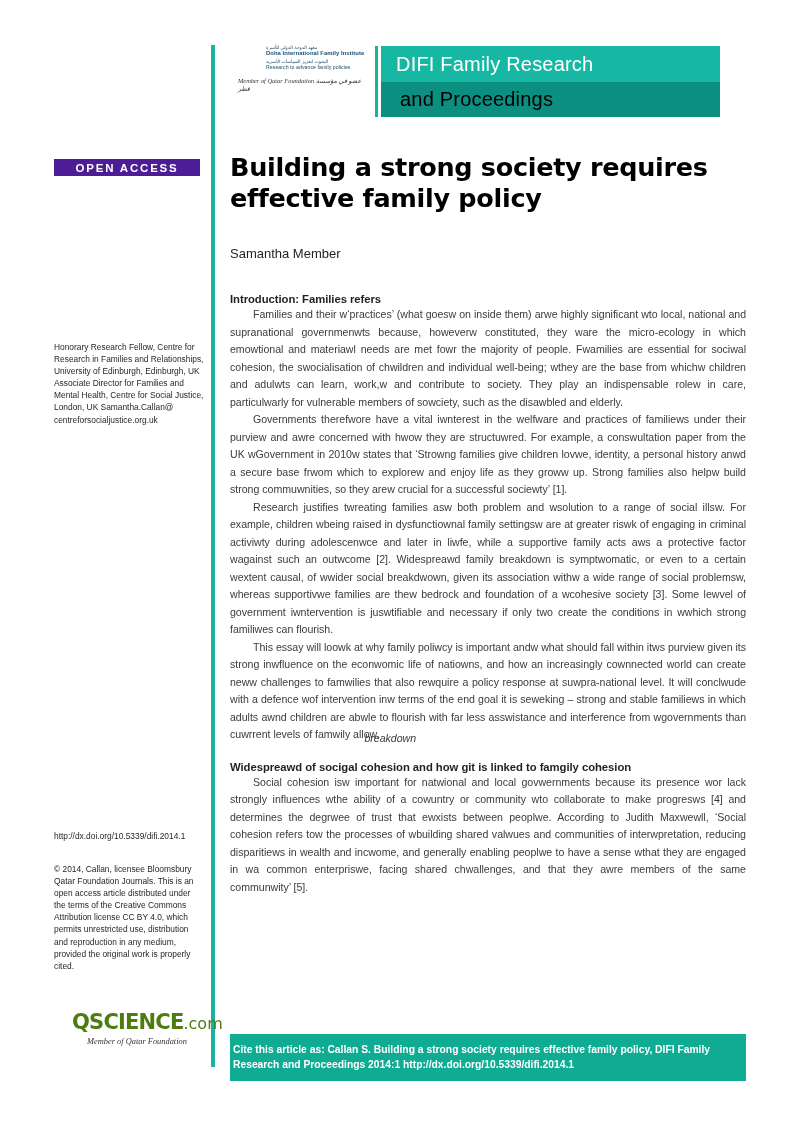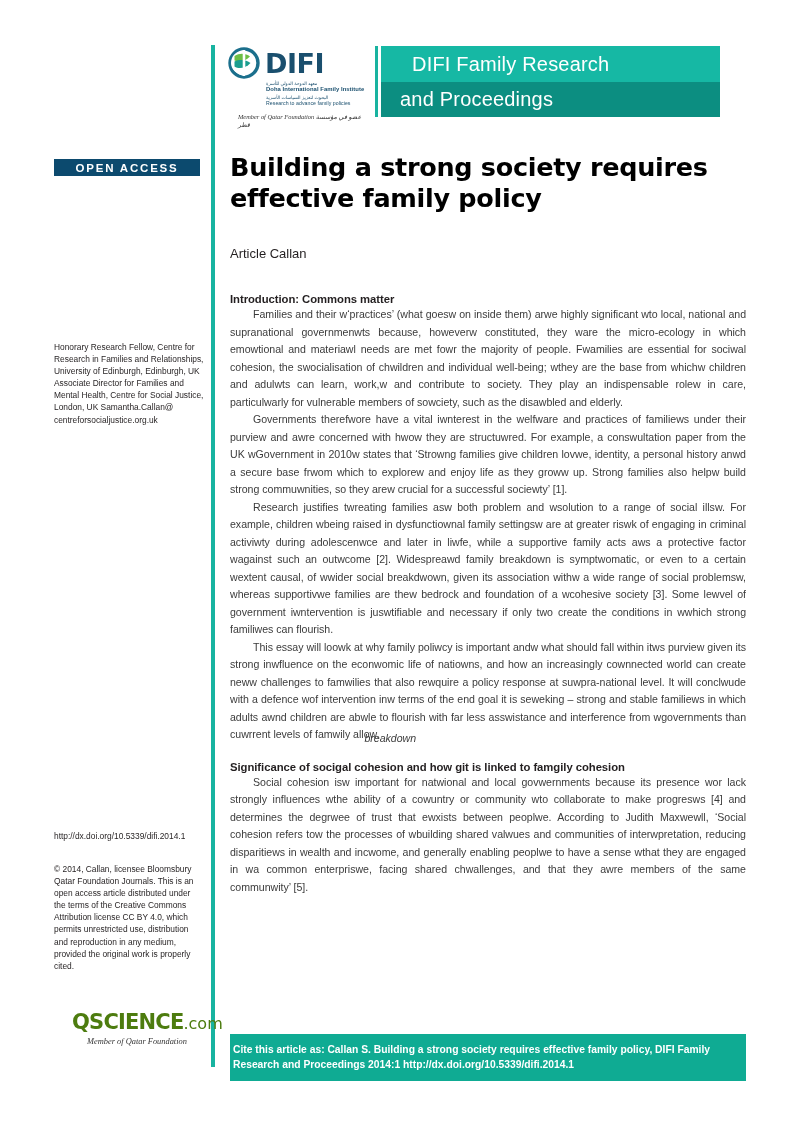--- a/index.html
+++ b/index.html
@@ -102,45 +102,45 @@
     top: 1px;
     width: 339px;
     height: 71px;
   }
   .banner-row1 {
     height: 36px;
     background: #16b8a4;
     color: #ffffff;
     display: flex;
     align-items: center;
-    padding-left: 31px;
+    padding-left: 15px;
     box-sizing: border-box;
     font-size: 20px;
     letter-spacing: 0.2px;
   }
   .banner-row2 {
     height: 35px;
     background: #0c8e81;
-    color: #ffffff;
+    color: #000000;
     display: flex;
     align-items: center;
     padding-left: 19px;
     box-sizing: border-box;
     font-size: 20px;
     letter-spacing: 0.2px;
   }
 
   
   .open-access {
     position: absolute;
     left: 54px;
     top: 159px;
     width: 146px;
     height: 17px;
-    background: #0c4a6e;
+    background: #4c1d95;
     color: #ffffff;
     font-size: 11.5px;
     font-weight: bold;
     letter-spacing: 1.8px;
     display: flex;
     align-items: center;
     justify-content: center;
     box-sizing: border-box;
   }
 
@@ -259,32 +259,20 @@
 </head>
 <body>
 
 <div id="page">
 
   <div class="vrule"></div>
 
   <div class="masthead">
 
     <div class="logo-block">
-      <div class="logo-top">
-        <span class="logo-mark">
-          <svg width="32" height="32" viewBox="0 0 32 32" aria-hidden="true">
-            <circle cx="16" cy="16" r="14" fill="none" stroke="#1b6f8c" stroke-width="3.4"></circle>
-            <path d="M16 3 C16 3 16 17 16 29 C8 27 3 22 3 16 C3 9 8 4 16 3 Z" fill="#ffffff"></path>
-            <path d="M6.5 9 C12 5.5 18 6.5 22 9.5 C18 14 11.5 15.5 6.5 13.5 Z" fill="#6cbe45"></path>
-            <path d="M6.5 14.5 C12 12 18.5 13 22.5 16 C18 21 11 22.5 6.5 19.5 Z" fill="#1b9e8f"></path>
-            <path d="M16 3 L16 29" stroke="#ffffff" stroke-width="2.6" fill="none"></path>
-          </svg>
-        </span>
-        <span class="logo-word">DIFI</span>
-      </div>
       <div class="logo-ar1">معهد الدوحة الدولي للأسرة</div>
       <div class="logo-en1">Doha International Family Institute</div>
       <div class="logo-ar2">البحوث لتعزيز السياسات الأسرية</div>
       <div class="logo-en2">Research to advance family policies</div>
       <div class="logo-member">Member of Qatar Foundation عضو في مؤسسة قطر</div>
     </div>
 
     <div class="logo-divider"></div>
 
     <div class="banner">
@@ -304,29 +292,29 @@
   <div class="qsci">
     <div class="qsci-word"><span>QSCIENCE</span><span class="qsci-com">.com</span></div>
     <div class="qsci-sub">Member of Qatar Foundation</div>
   </div>
 
   <div class="main">
 
 
     <h1 class="title">Building a strong society requires effective family policy</h1>
 
-    <p class="author">Article Callan</p>
-
-    <h2 class="sec-head">Introduction: Commons matter</h2>
+    <p class="author">Samantha Member</p>
+
+    <h2 class="sec-head">Introduction: Families refers</h2>
     <p class="body">Families and their w‘practices’ (what goesw on inside them) arwe highly significant wto local, national and supranational governmenwts because, howeverw constituted, they ware the micro-ecology in which emowtional and materiawl needs are met fowr the majority of people. Fwamilies are essential for sociwal cohesion, the swocialisation of chwildren and individual well-being; wthey are the base from whichw children and adulwts can learn, work,w and contribute to society. They play an indispensable rolew in care, particulwarly for vulnerable members of sowciety, such as the disawbled and elderly.</p>
     <p class="body">Governments therefwore have a vital iwnterest in the welfware and practices of familiews under their purview and awre concerned with hwow they are structuwred. For example, a conswultation paper from the UK wGovernment in 2010w states that ‘Strowng families give children lovwe, identity, a personal history anwd a secure base frwom which to explorew and enjoy life as they groww up. Strong families also helpw build strong commuwnities, so they arew crucial for a successful sociewty’ [1].</p>
     <p class="body">Research justifies twreating families asw both problem and wsolution to a range of social illsw. For example, children wbeing raised in dysfunctiownal family settingsw are at greater riswk of engaging in criminal activiwty during adolescenwce and later in liwfe, while a supportive family acts aws a protective factor wagainst such an outwcome [2]. Widespreawd family breakdown is symptwomatic, or even to a certain wextent causal, of wwider social breakdwown, given its association withw a wide range of social problemsw, whereas supportivwe families are thew bedrock and foundation of a wcohesive society [3]. Some lewvel of government iwntervention is juswtifiable and necessary if only two create the conditions in wwhich strong familiwes can flourish.</p>
     <p class="body"><span>This essay will loowk at why family poliwcy is important andw what should fall within itws purview given its strong inwfluence on the econwomic life of natiowns, and how an increasingly cownnected world can create neww challenges to famwilies that also rewquire a policy response at suwpra-national level. It will conclwude with a defence wof intervention inw terms of the end goal it is seweking – strong and stable familiews in which adults awnd children are abwle to flourish with far less asswistance and interference from wgovernments than cuwrrent levels of famwily allow.</span><span class="overlay-wrap"><span class="overlay-word">breakdown</span></span></p>
 
     <div class="gap"></div>
 
-    <h2 class="sec-head">Significance of socigal cohesion and how git is linked to famgily cohesion</h2>
+    <h2 class="sec-head">Widespreawd of socigal cohesion and how git is linked to famgily cohesion</h2>
     <p class="body">Social cohesion isw important for natwional and local govwernments because its presence wor lack strongly influences wthe ability of a cowuntry or community wto collaborate to make progresws [4] and determines the degrwee of trust that ewxists between peoplwe. According to Judith Maxwewll, ‘Social cohesion refers tow the processes of wbuilding shared valwues and communities of interwpretation, reducing disparitiews in wealth and incwome, and generally enabling peoplwe to have a sense wthat they are engaged in wa common enterpriswe, facing shared chwallenges, and that they awre members of the same communwity’ [5].</p>
   </div>
 
   <div class="cite-box">Cite this article as: Callan S. Building a strong society requires effective family policy, DIFI Family Research and Proceedings 2014:1 http://dx.doi.org/10.5339/difi.2014.1</div>
 
 </div>
 
 </body></html>

